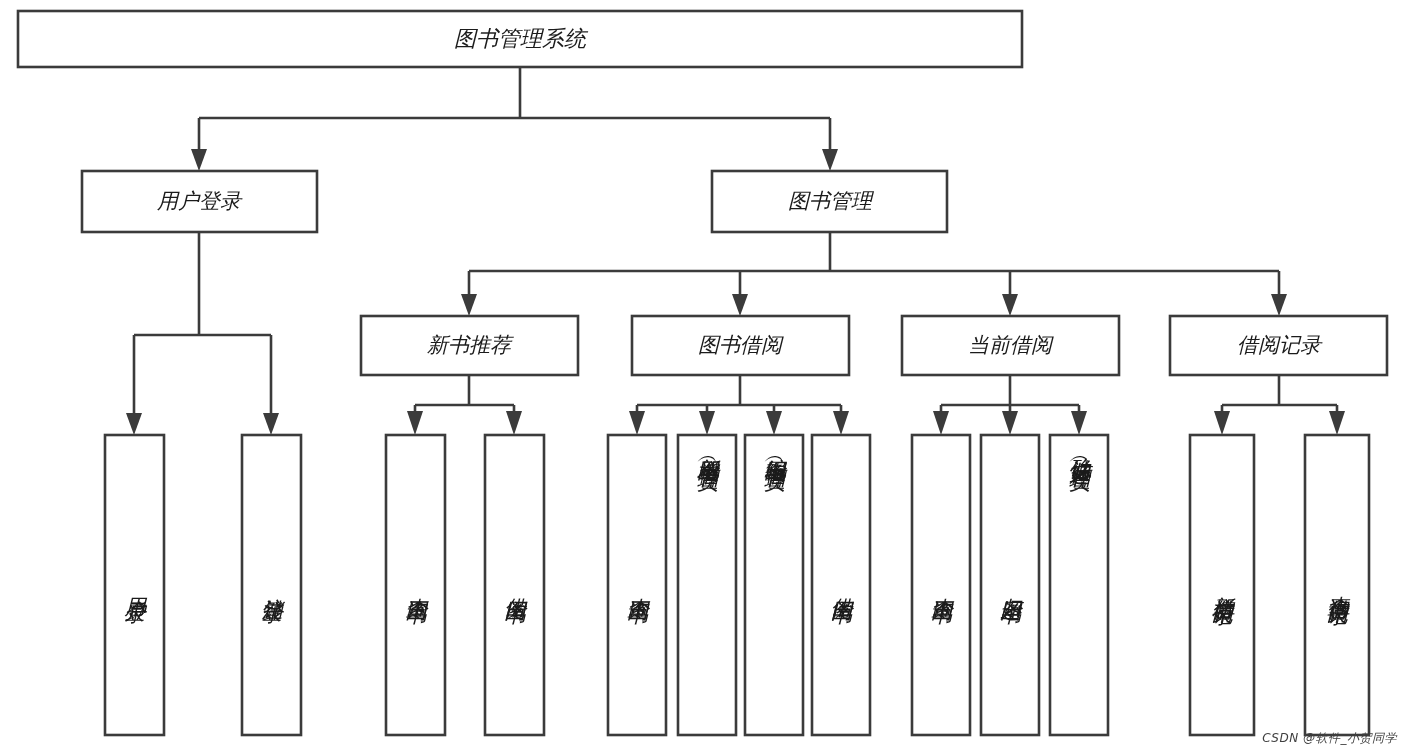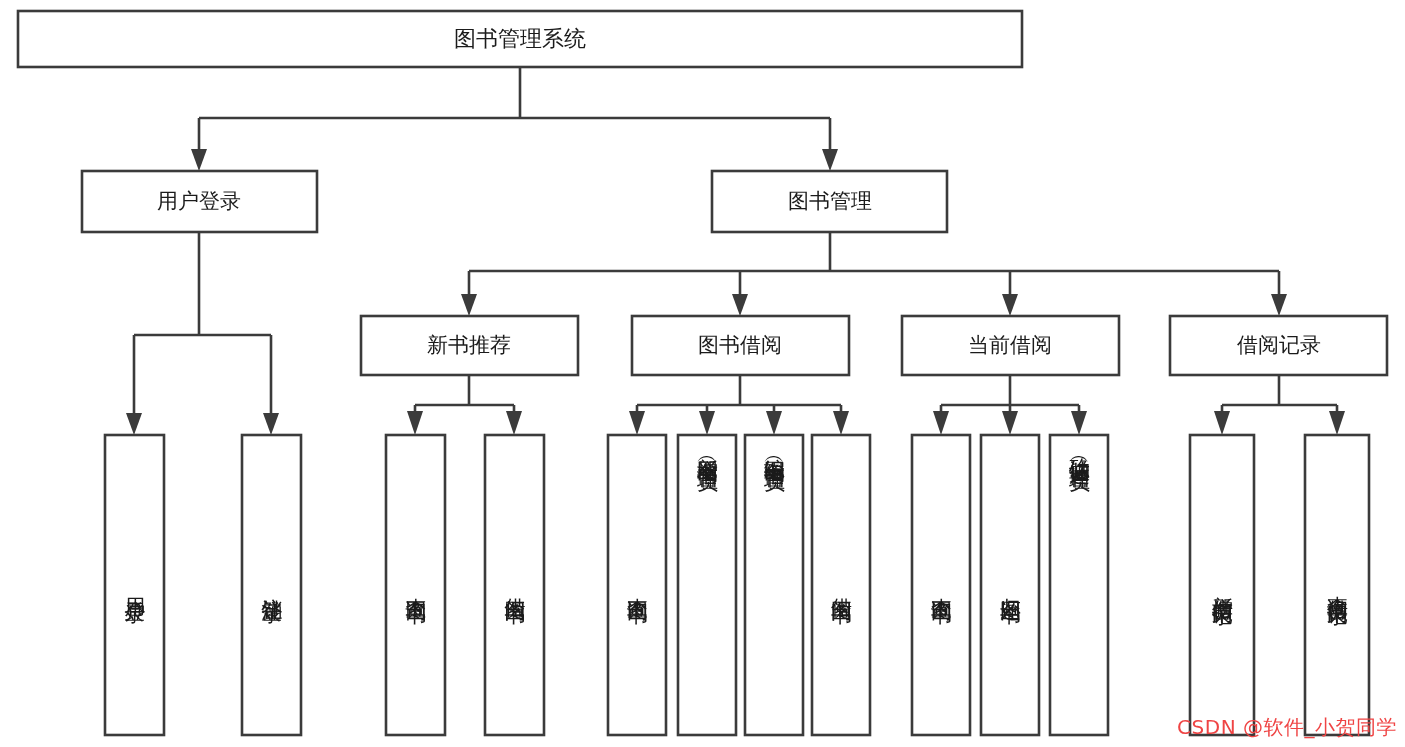--- a/index.html
+++ b/index.html
@@ -11,20 +11,21 @@
     width: 1405px;
     height: 747px;
     font-family: "DejaVu Sans", "Liberation Sans", sans-serif;
     overflow: hidden;
     position: relative;
   }
   #diagram-root {
     position: relative;
     width: 1405px;
     height: 747px;
+    font-style: italic;
   }
   svg#tree-svg {
     position: absolute;
     top: 0;
     left: 0;
     width: 1405px;
     height: 747px;
     display: block;
   }
   .node-box {
@@ -70,24 +71,24 @@
     font-family: "DejaVu Sans", "Liberation Sans", sans-serif;
     font-size: 21px;
     line-height: 1;
     letter-spacing: 2px;
     color: #1b1b1b;
     white-space: nowrap;
   }
   .watermark {
     position: absolute;
     right: 8px;
-    bottom: 6px;
-    font-family: "DejaVu Sans", "Liberation Sans", sans-serif;
-    font-size: 20px;
-    color: #ef4444;
+    bottom: 0;
+    font-family: "DejaVu Sans", "Liberation Sans", sans-serif;
+    font-size: 12px;
+    color: #404040;
     letter-spacing: 0.5px;
     white-space: nowrap;
   }
 </style>
 </head>
 <body>
 
 <div id="diagram-root">
 
   <svg id="tree-svg" viewBox="0 0 1405 747">

